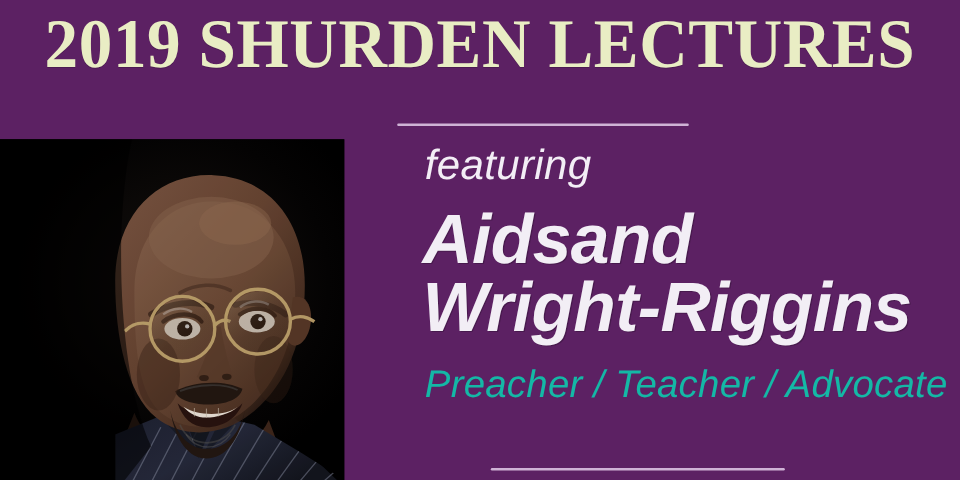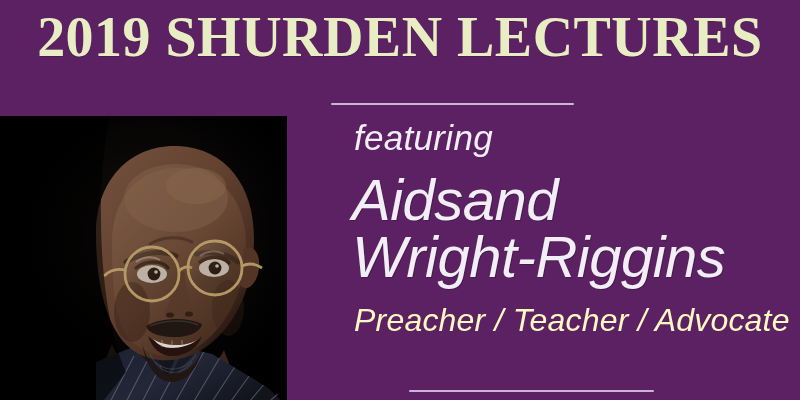--- a/index.html
+++ b/index.html
@@ -100,37 +100,37 @@
     color: #f3eef6;
     letter-spacing: 0.3px;
   }
 
   #speaker-name {
     position: absolute;
     left: -2px;
     top: 76px;
     font-size: 58px;
     font-style: italic;
-    font-weight: 400;
+    font-weight: 700;
     line-height: 0.98;
     color: #f2eef5;
     letter-spacing: -0.5px;
     white-space: pre-line;
     text-shadow: 1px 1px 0 rgba(0,0,0,0.22);
   }
 
   #speaker-roles {
     position: absolute;
     left: 0;
     top: 208px;
     font-size: 32px;
     font-style: italic;
     font-weight: 400;
     line-height: 1;
-    color: #fef9c3;
+    color: #14b8a6;
     letter-spacing: 0.2px;
     white-space: nowrap;
   }
 </style>
 </head>
 <body>
 
 <div id="banner">
 
   <div id="title-bar">

